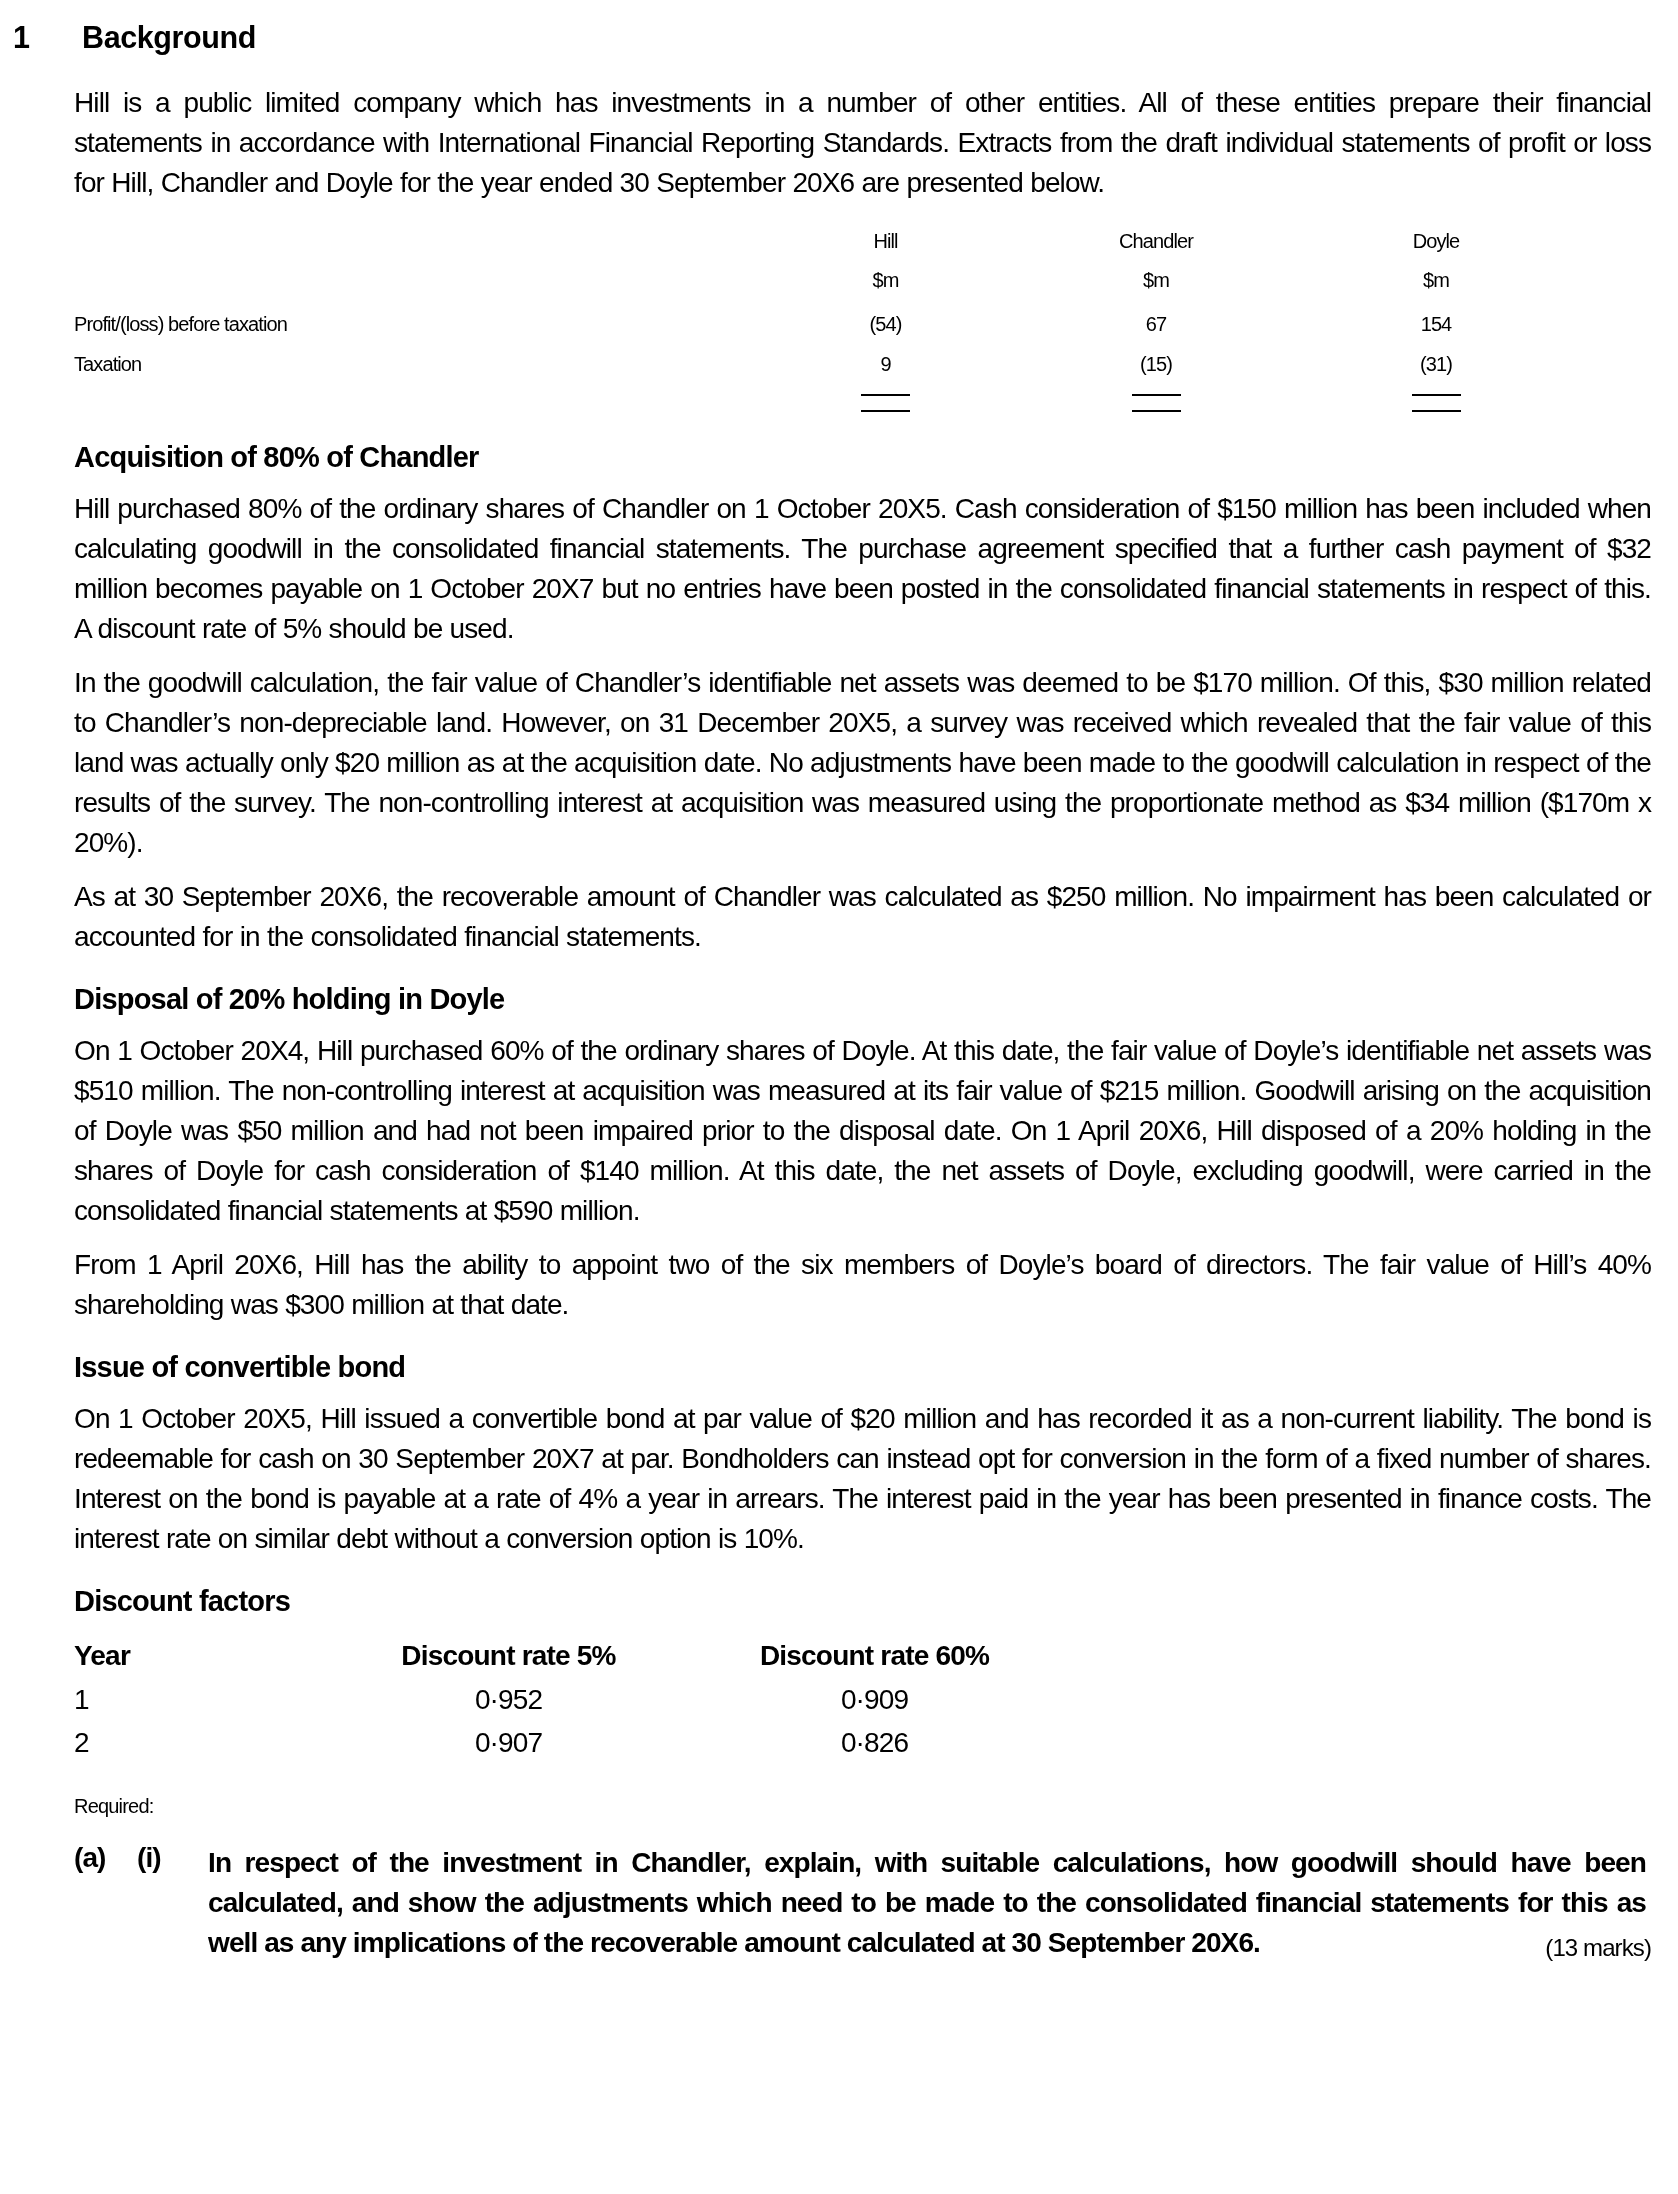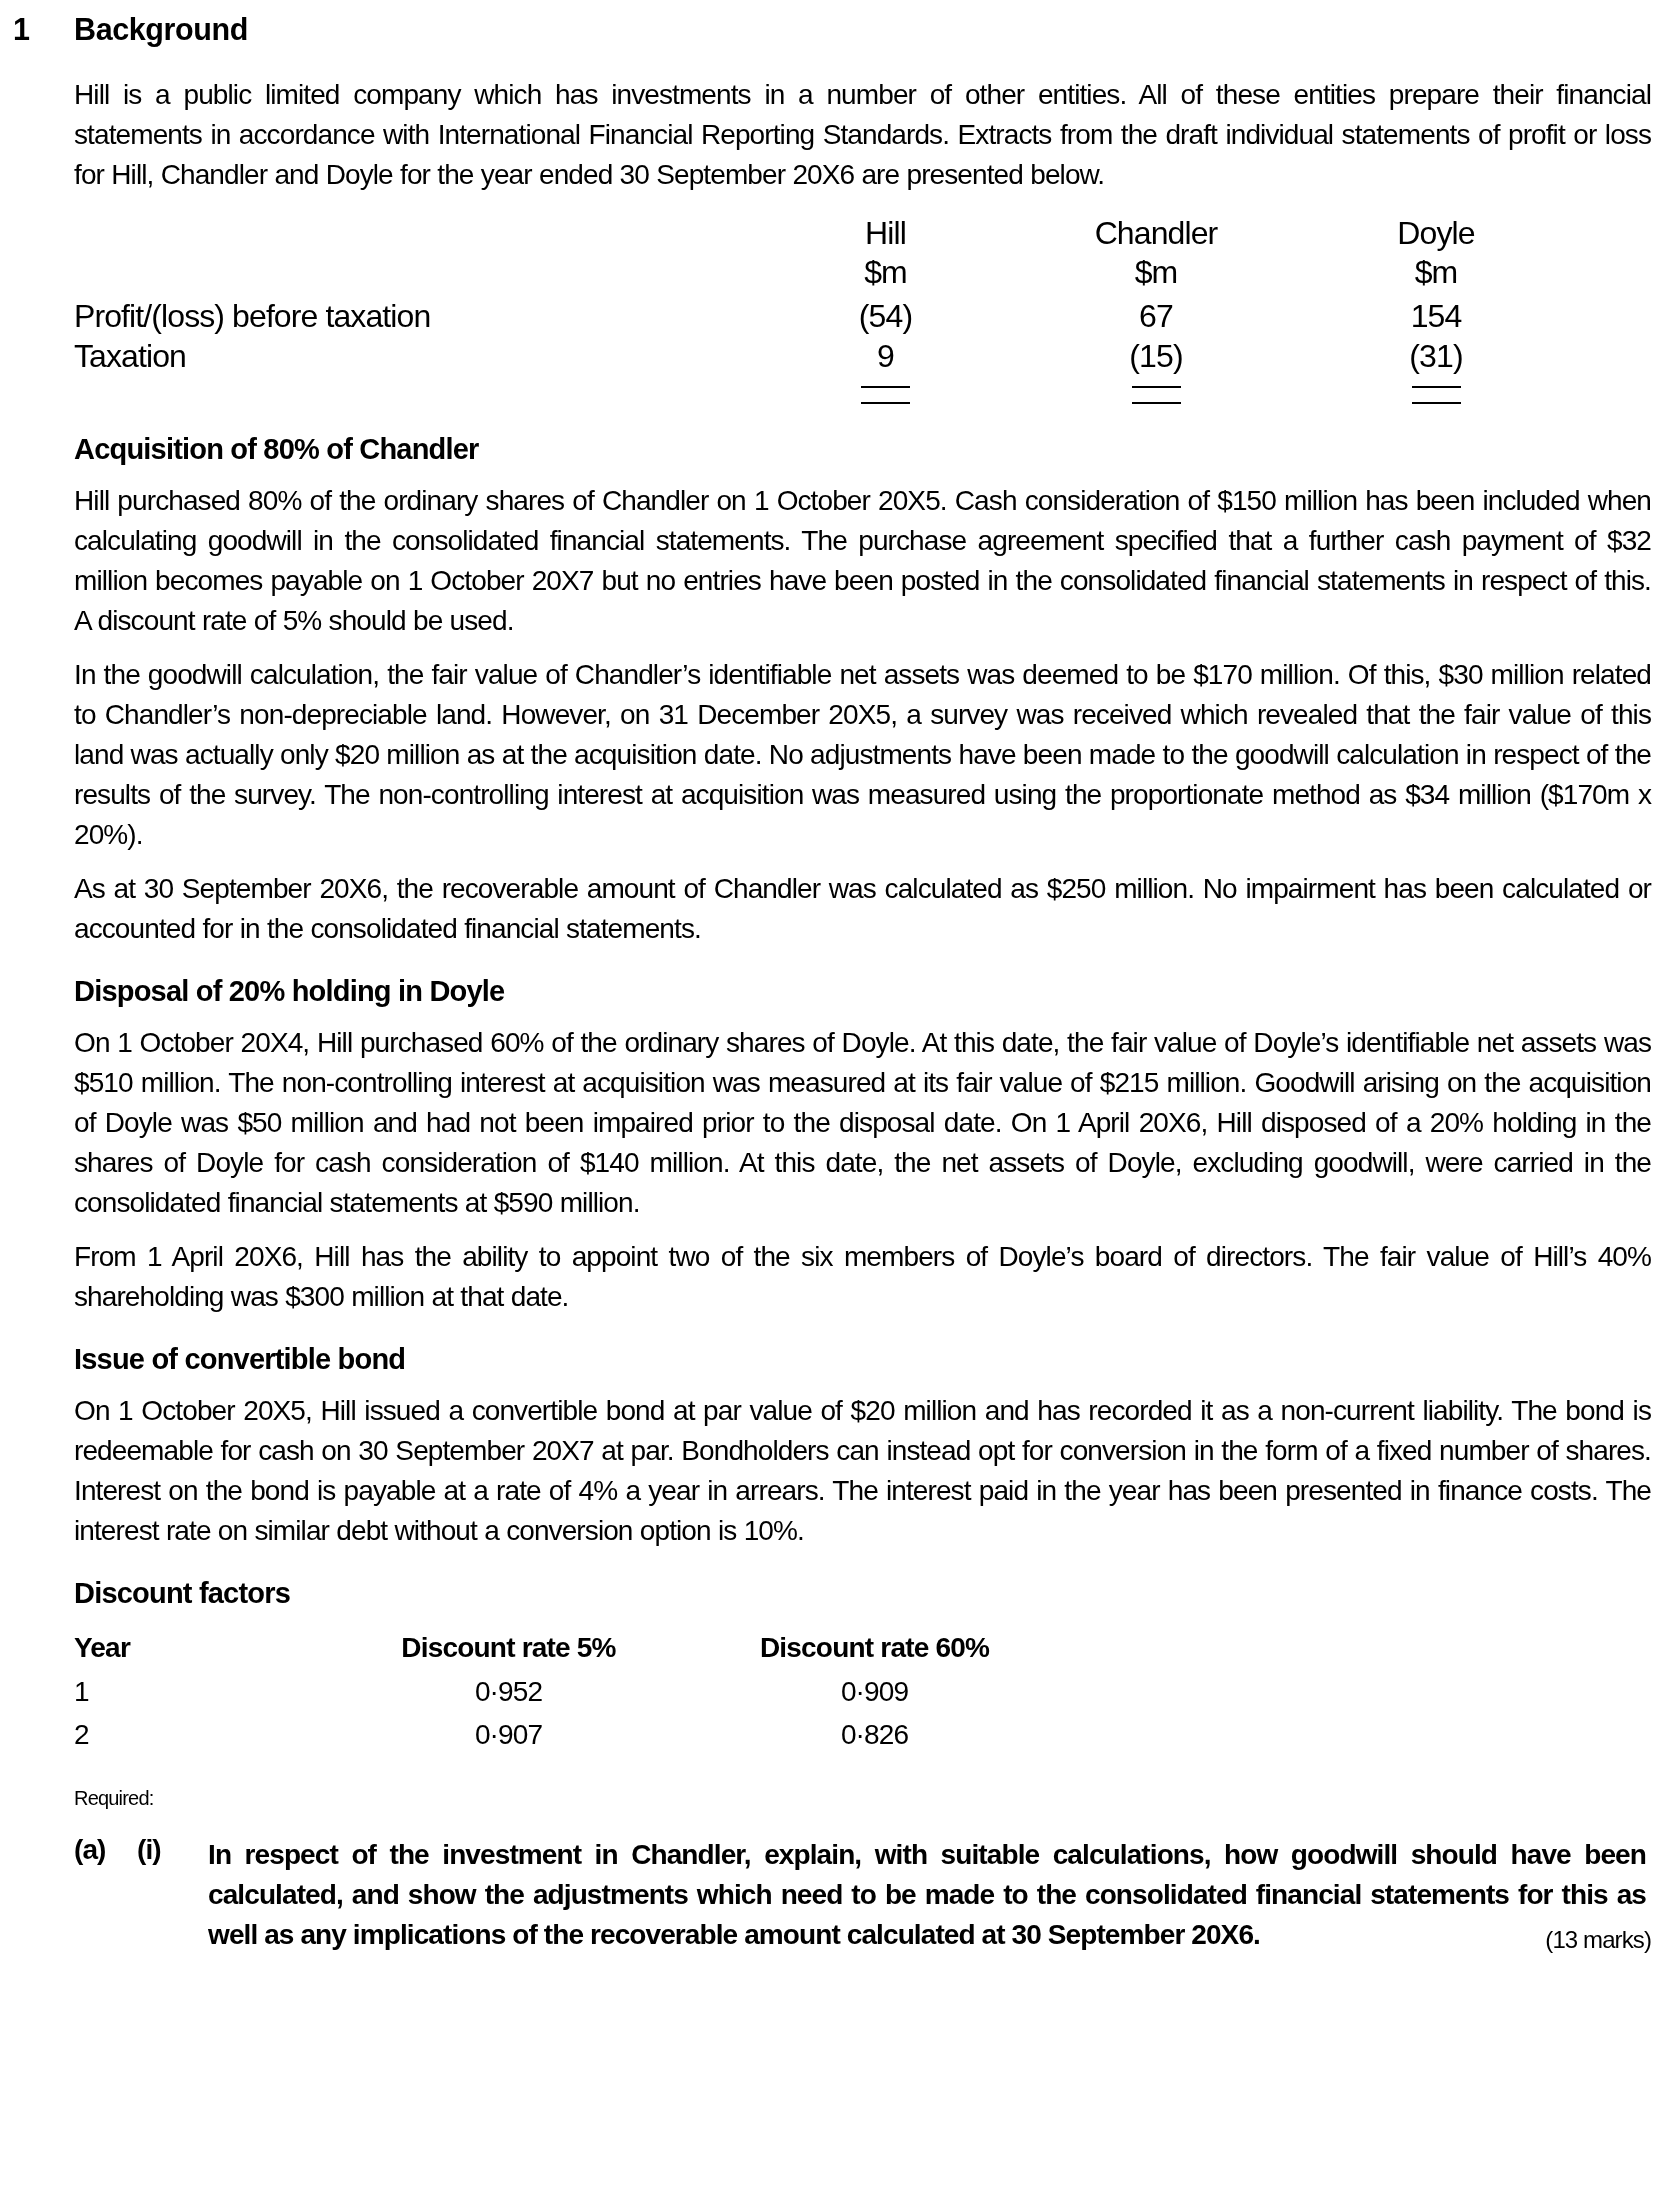--- a/index.html
+++ b/index.html
@@ -12,21 +12,21 @@
     color: #000000;
     font-family: "Liberation Sans", sans-serif;
     padding: 12.2px 28px 23px 74px;
   }
   
   .q-head { position: relative; margin: 0 0 27.4px 0; }
   .q-num {
     position: absolute; left: -61px; top: 0;
     font-size: 30.5px; font-weight: bold; letter-spacing: -0.4px;
   }
-  .q-title { margin: 0; font-size: 30.5px; font-weight: bold; letter-spacing: -0.4px; }
+  .q-title { margin: 8px; font-size: 30.5px; font-weight: bold; letter-spacing: -0.4px; }
 
   
   .para {
     font-size: 28px; letter-spacing: -0.9px; word-spacing: 0.4px;
     line-height: 40px; text-align: justify;
     margin: 0 0 13.7px 0;
   }
 
   
   .sub {
@@ -34,21 +34,21 @@
     margin: 26px 0 15.2px 0;
   }
 
   
   table.pl { border-collapse: collapse; table-layout: fixed; margin: 18.3px 0 10.7px 0; }
   table.pl col.c-label    { width: 724px; }
   table.pl col.c-hill     { width: 175px; }
   table.pl col.c-chandler { width: 366px; }
   table.pl col.c-doyle    { width: 194px; }
   table.pl td {
-    font-size: 32px; letter-spacing: -0.9px; line-height: 38px;
+    font-size: 20px; letter-spacing: -0.9px; line-height: 38px;
     padding: 0.8px 0; vertical-align: bottom;
   }
   table.pl td.lbl { text-align: left; margin-left: 16px; }
   table.pl td.num { text-align: center; }
   table.pl tr.data-row td { padding-top: 5.3px; }
   table.pl tr.rule-row td { padding: 10.7px 0 3px 0; line-height: 0; }
   .rule { width: 49px; border-top: 2.3px solid #000; margin: 0 auto; height: 0; }
 
   
   table.df { border-collapse: collapse; table-layout: fixed; margin: 6.1px 0 23px 0; }

